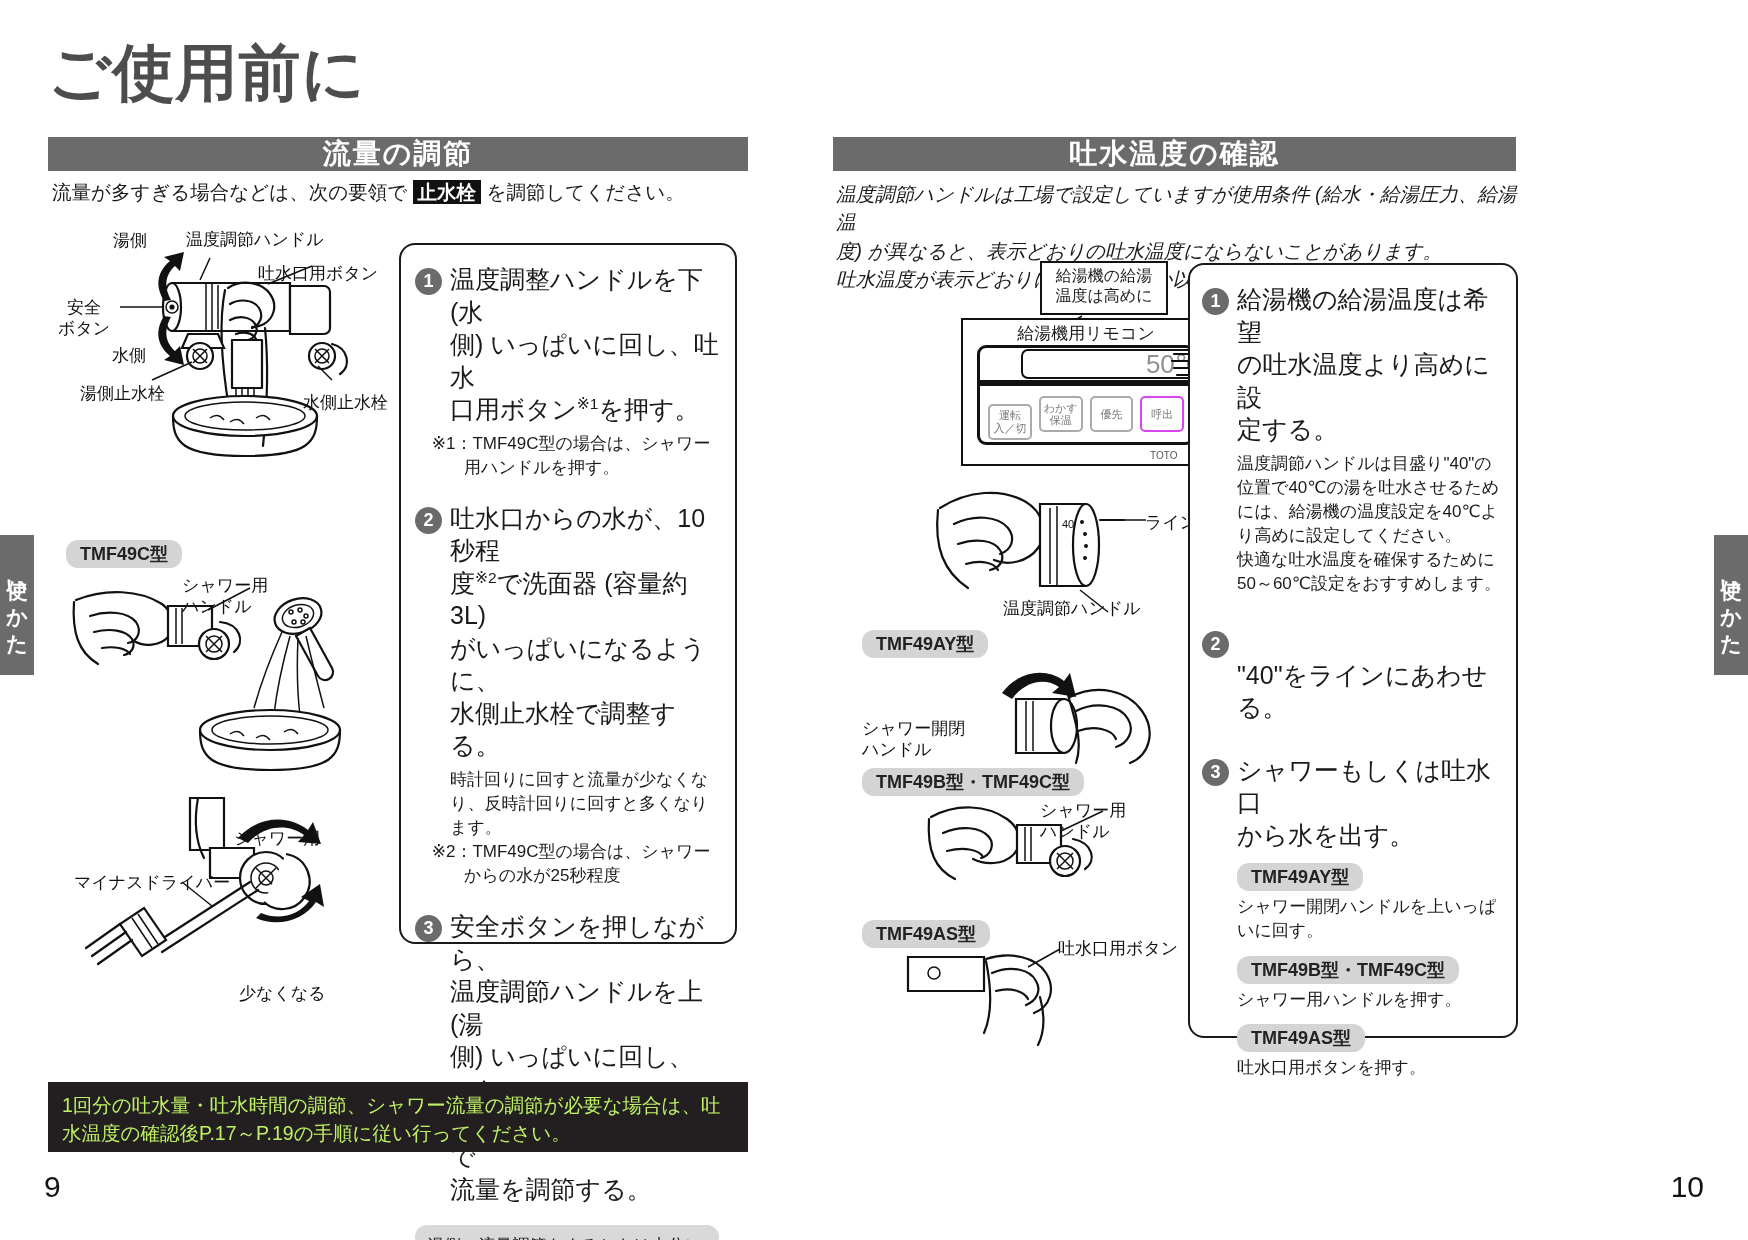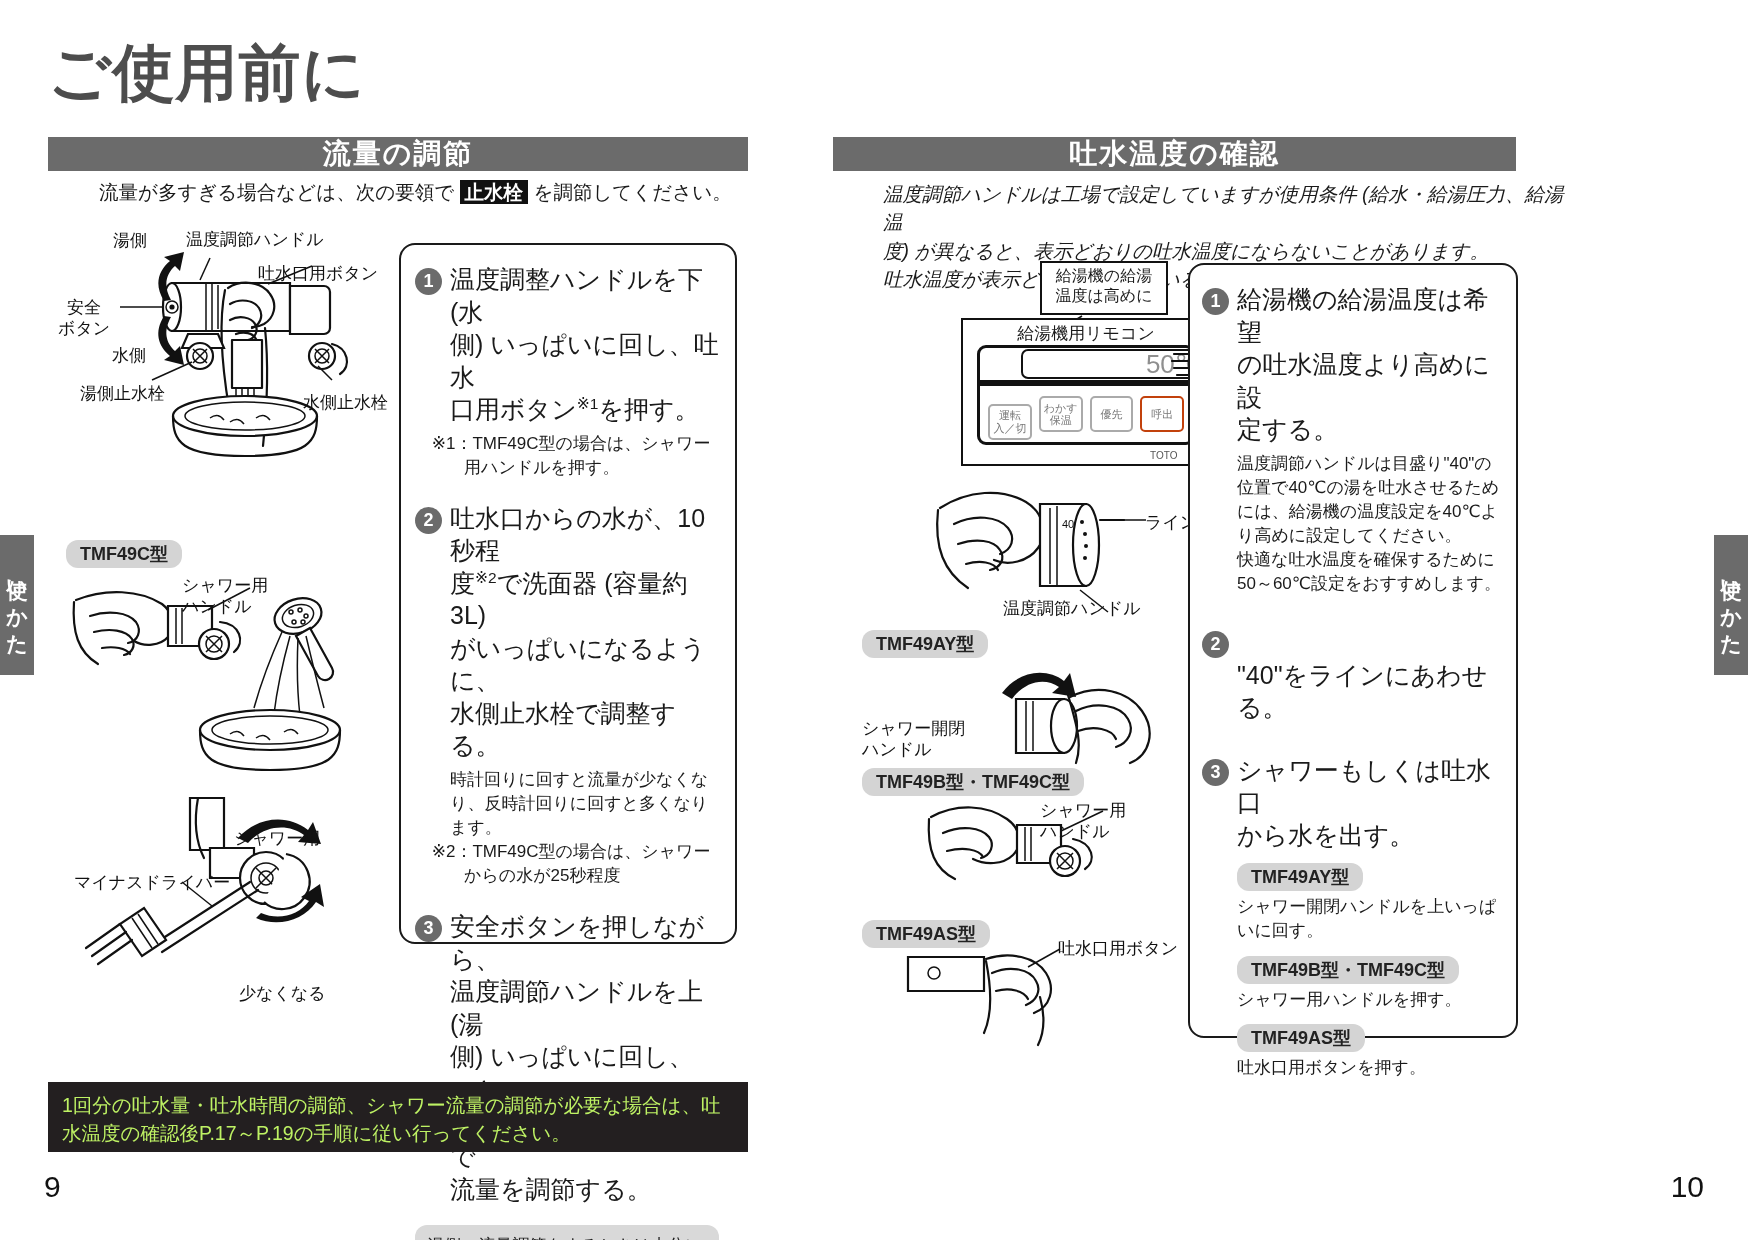--- a/index.html
+++ b/index.html
@@ -19,21 +19,21 @@
   .side-tab.left{left:0;top:535px;height:120px;}
   .side-tab.right{right:0;top:535px;height:120px;}
 
   
   .banner{position:absolute;background:#6b6b6b;color:#ffffff;font-size:28px;
           font-weight:bold;display:flex;align-items:center;justify-content:center;
           letter-spacing:2px;}
   #banner-left{left:48px;top:137px;width:700px;height:34px;}
   #banner-right{left:833px;top:137px;width:683px;height:34px;}
 
-  .intro{position:absolute;font-size:19.5px;line-height:1.45;margin-left:47px;}
+  .intro{position:absolute;font-size:19.5px;line-height:1.45;}
   #intro-left{left:52px;top:178px;width:700px;}
   #intro-right{left:836px;top:180px;width:690px;font-style:italic;}
   .hl{background:#111;color:#fff;padding:1px 5px;font-weight:bold;}
 
   
   .stepbox{position:absolute;border:2.5px solid #1a1a1a;border-radius:16px;
            background:#fff;box-sizing:border-box;}
   #stepbox-left{left:399px;top:243px;width:338px;height:701px;}
   #stepbox-right{left:1188px;top:263px;width:330px;height:775px;}
 
@@ -297,21 +297,21 @@
               border-radius:0 0 9px 9px;box-sizing:border-box;background:#fff;display:flex;
               gap:7px;align-items:center;padding:0 8px;">
     <div style="flex:1;height:32px;border:2px solid #aaa;border-radius:5px;color:#777;font-size:11px;
                 line-height:1.1;display:flex;align-items:center;justify-content:center;white-space:pre-line;text-align:center;margin-top:15px;">運転
 入／切</div>
     <div style="flex:1;height:32px;border:2px solid #aaa;border-radius:5px;color:#777;font-size:11px;
                 line-height:1.1;display:flex;align-items:center;justify-content:center;white-space:pre-line;text-align:center;">わかす
 保温</div>
     <div style="flex:1;height:32px;border:2px solid #aaa;border-radius:5px;color:#777;font-size:11px;
                 display:flex;align-items:center;justify-content:center;">優先</div>
-    <div style="flex:1;height:32px;border:2px solid #c2410c;border-radius:5px;color:#777;font-size:11px;
+    <div style="flex:1;height:32px;border:2px solid #d946ef;border-radius:5px;color:#777;font-size:11px;
                 display:flex;align-items:center;justify-content:center;">呼出</div>
   </div>
   <div style="position:absolute;left:1150px;top:450px;font-size:10px;color:#555;">TOTO</div>
 
   <div class="ill" style="left:930px;top:480px;width:270px;height:150px;">
     <svg width="270" height="150" viewBox="0 0 270 150">
       <path class="st" d="M10 28 c28 -18 62 -20 86 -6 c18 11 22 32 12 46 c-10 14 -30 18 -44 12"></path>
       <path class="st" d="M24 44 c20 -10 44 -8 54 4 c8 10 4 22 -8 26"></path>
       <path class="st" d="M28 64 c18 -6 36 -4 42 6 c6 9 0 18 -10 20"></path>
       <path class="st" d="M36 84 c14 -4 28 -2 32 6"></path>

